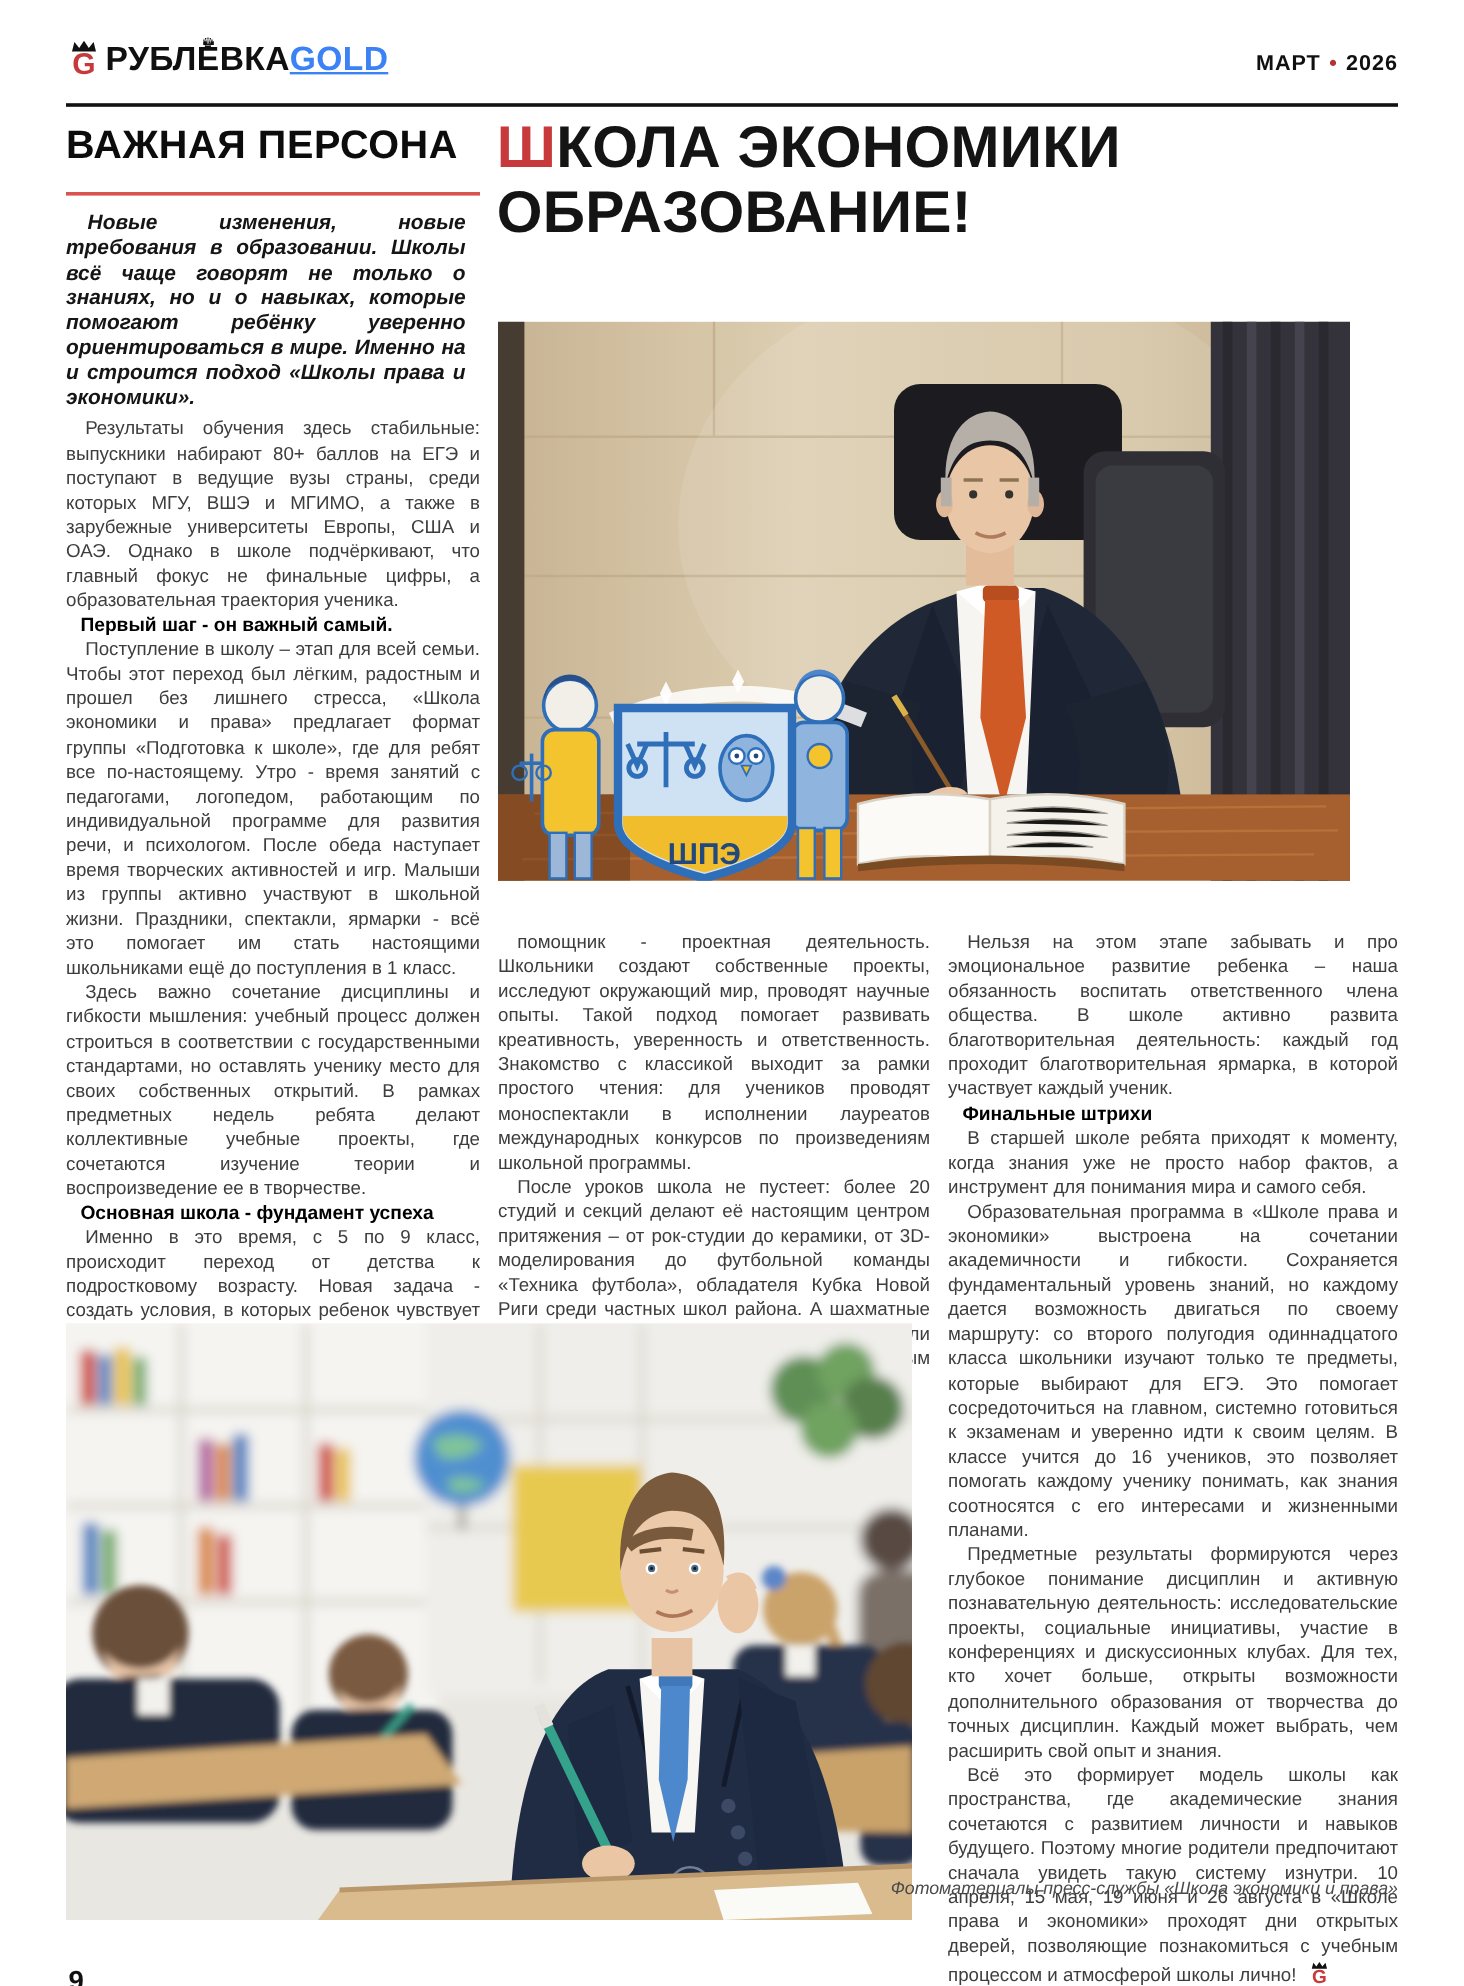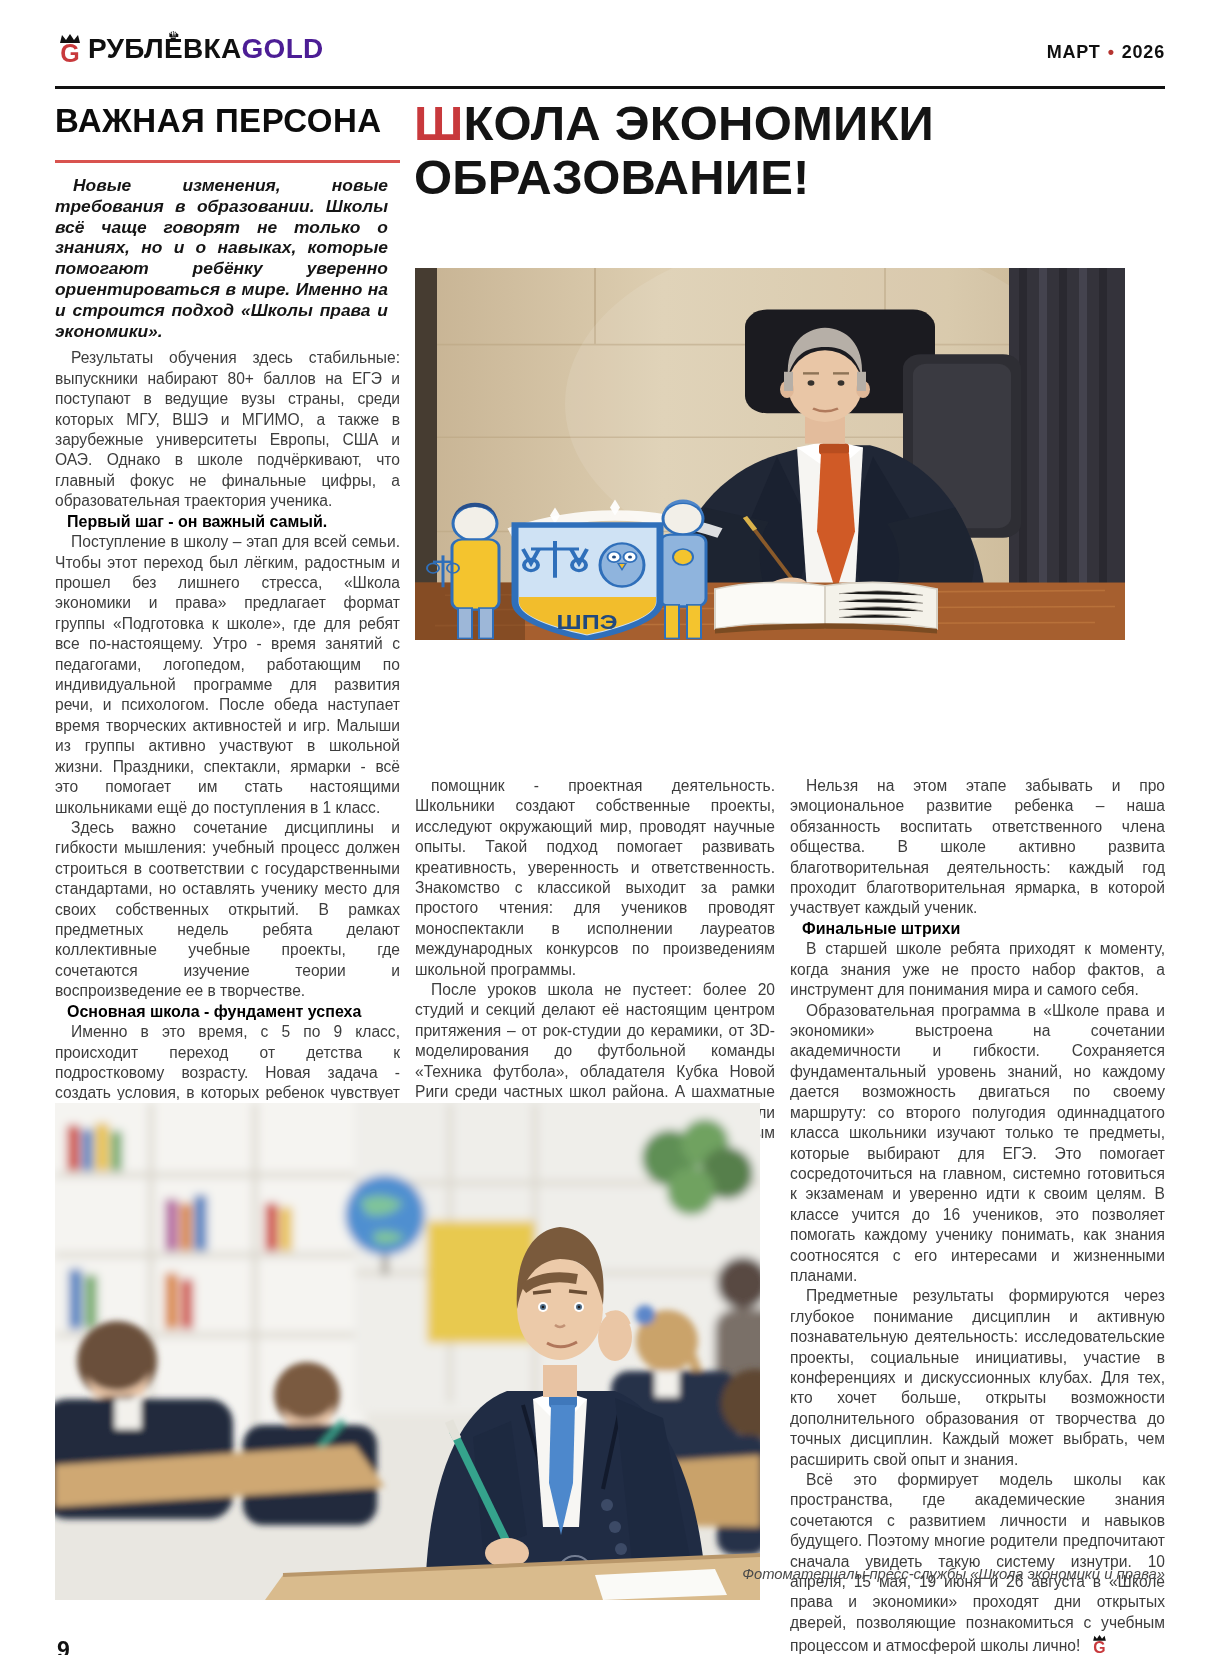--- a/index.html
+++ b/index.html
@@ -7,42 +7,42 @@
         font-family:"Liberation Sans","DejaVu Sans",sans-serif;color:#222;overflow:hidden;}
 
   
   .masthead{position:absolute;left:55px;top:28px;right:55px;height:56px;}
   .brand{position:absolute;left:0;top:4px;display:flex;align-items:flex-end;gap:3px;}
   .brand-mark{width:30px;height:34px;}
   .brand-text{font-size:28px;font-weight:bold;color:#101010;letter-spacing:.3px;line-height:34px;}
   .crowned{position:relative;display:inline-block;}
   .crown-over{position:absolute;left:50%;transform:translateX(-50%);top:-13px;font-size:12px;color:#101010;
               font-family:"DejaVu Sans",sans-serif;}
-  .gold{color:#4c1d95;}
+  .gold{color:#3b82f6;text-decoration:underline;}
   .issue{position:absolute;right:0;top:14px;font-size:18px;font-weight:bold;letter-spacing:.8px;color:#101010;}
   .issue .dot{color:#b5342f;margin:0 7px;}
   .rule{position:absolute;left:55px;right:55px;top:86px;height:3px;background:#111;}
 
   
   .left-col{position:absolute;left:55px;top:102px;width:345px;height:998px;overflow:hidden;}
   .section-title{font-size:33px;font-weight:600;letter-spacing:.5px;color:#0c0c0c;margin:0 0 12px 0;
                  padding-bottom:20px;border-bottom:3px solid #d9534f;}
   .lead{font-size:17.4px;line-height:20.8px;font-weight:bold;font-style:italic;text-align:justify;
         text-indent:18px;margin:0 12px 7px 0;color:#151515;}
   .body-p{font-size:15.6px;line-height:20.4px;text-align:justify;text-indent:16px;margin:0;color:#3d3d3d;
           hyphens:auto;}
   .subhead{font-size:16px;line-height:20.6px;font-weight:bold;color:#000;text-indent:12px;margin:0;}
 
   
   .headline{position:absolute;left:414px;top:96px;width:745px;font-size:49px;line-height:54px;
             font-weight:800;color:#141414;letter-spacing:.2px;}
   .headline .accent{color:#c8393c;}
 
   
-  .photo-top{position:absolute;left:415px;top:268px;width:710px;height:372px;border-radius:25px;}
+  .photo-top{position:absolute;left:415px;top:268px;width:710px;height:466px;border-radius:25px;}
   .photo-bottom{position:absolute;left:55px;top:1103px;width:705px;height:497px;}
   .photo-top svg,.photo-bottom svg{display:block;width:100%;height:100%;}
 
   
   .mid-col{position:absolute;left:415px;top:776px;width:360px;}
   .right-col{position:absolute;left:790px;top:776px;width:375px;}
   .endmark{display:inline-block;width:19px;height:23px;vertical-align:-5px;margin-left:10px;}
 
   .caption{position:absolute;left:700px;top:1566px;width:465px;text-align:right;font-style:italic;
            font-size:14.8px;color:#4a4a4a;}

